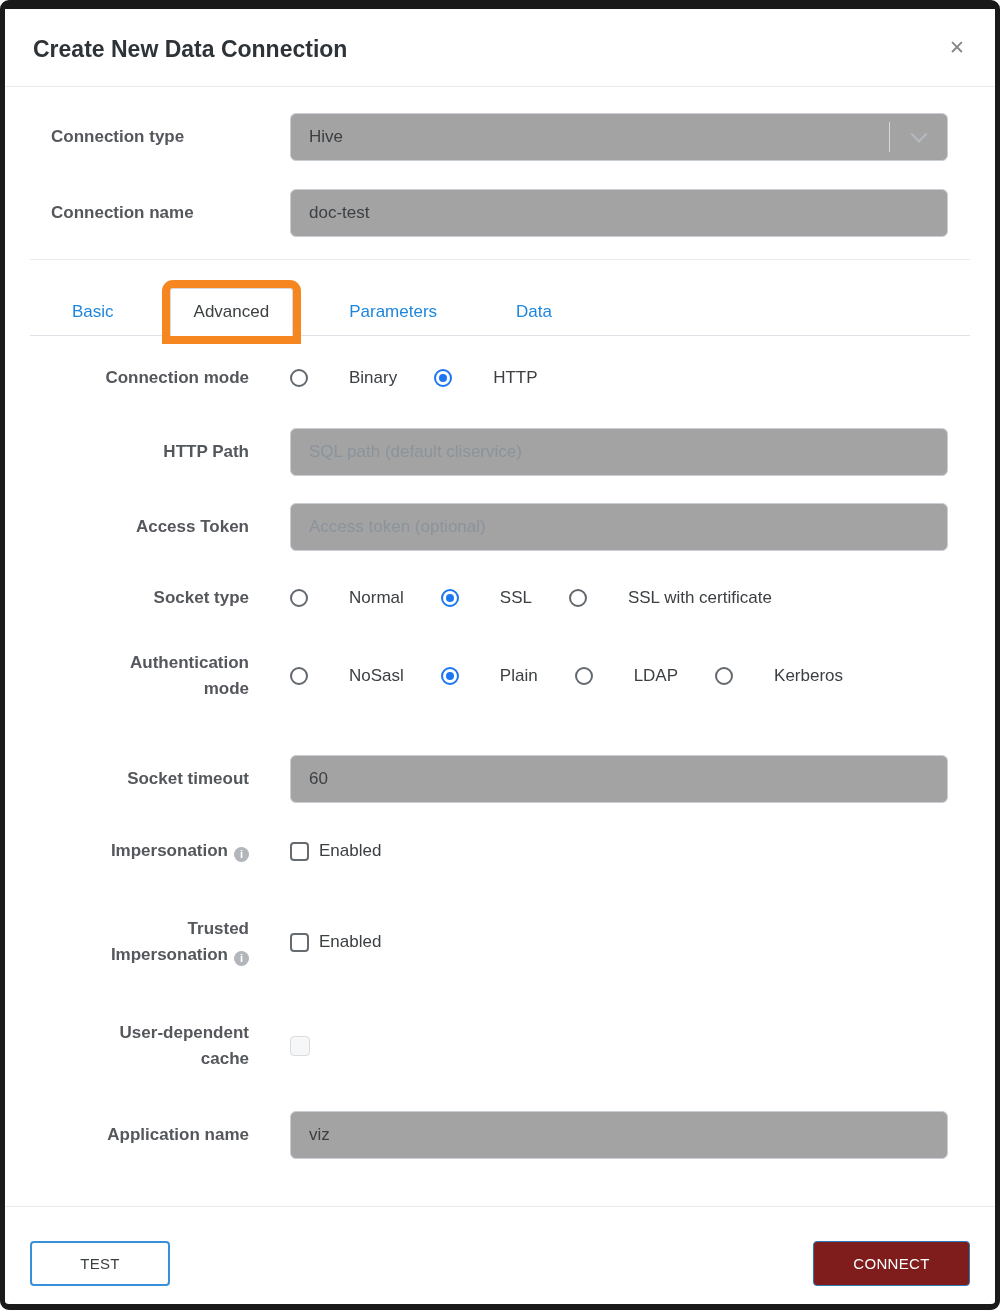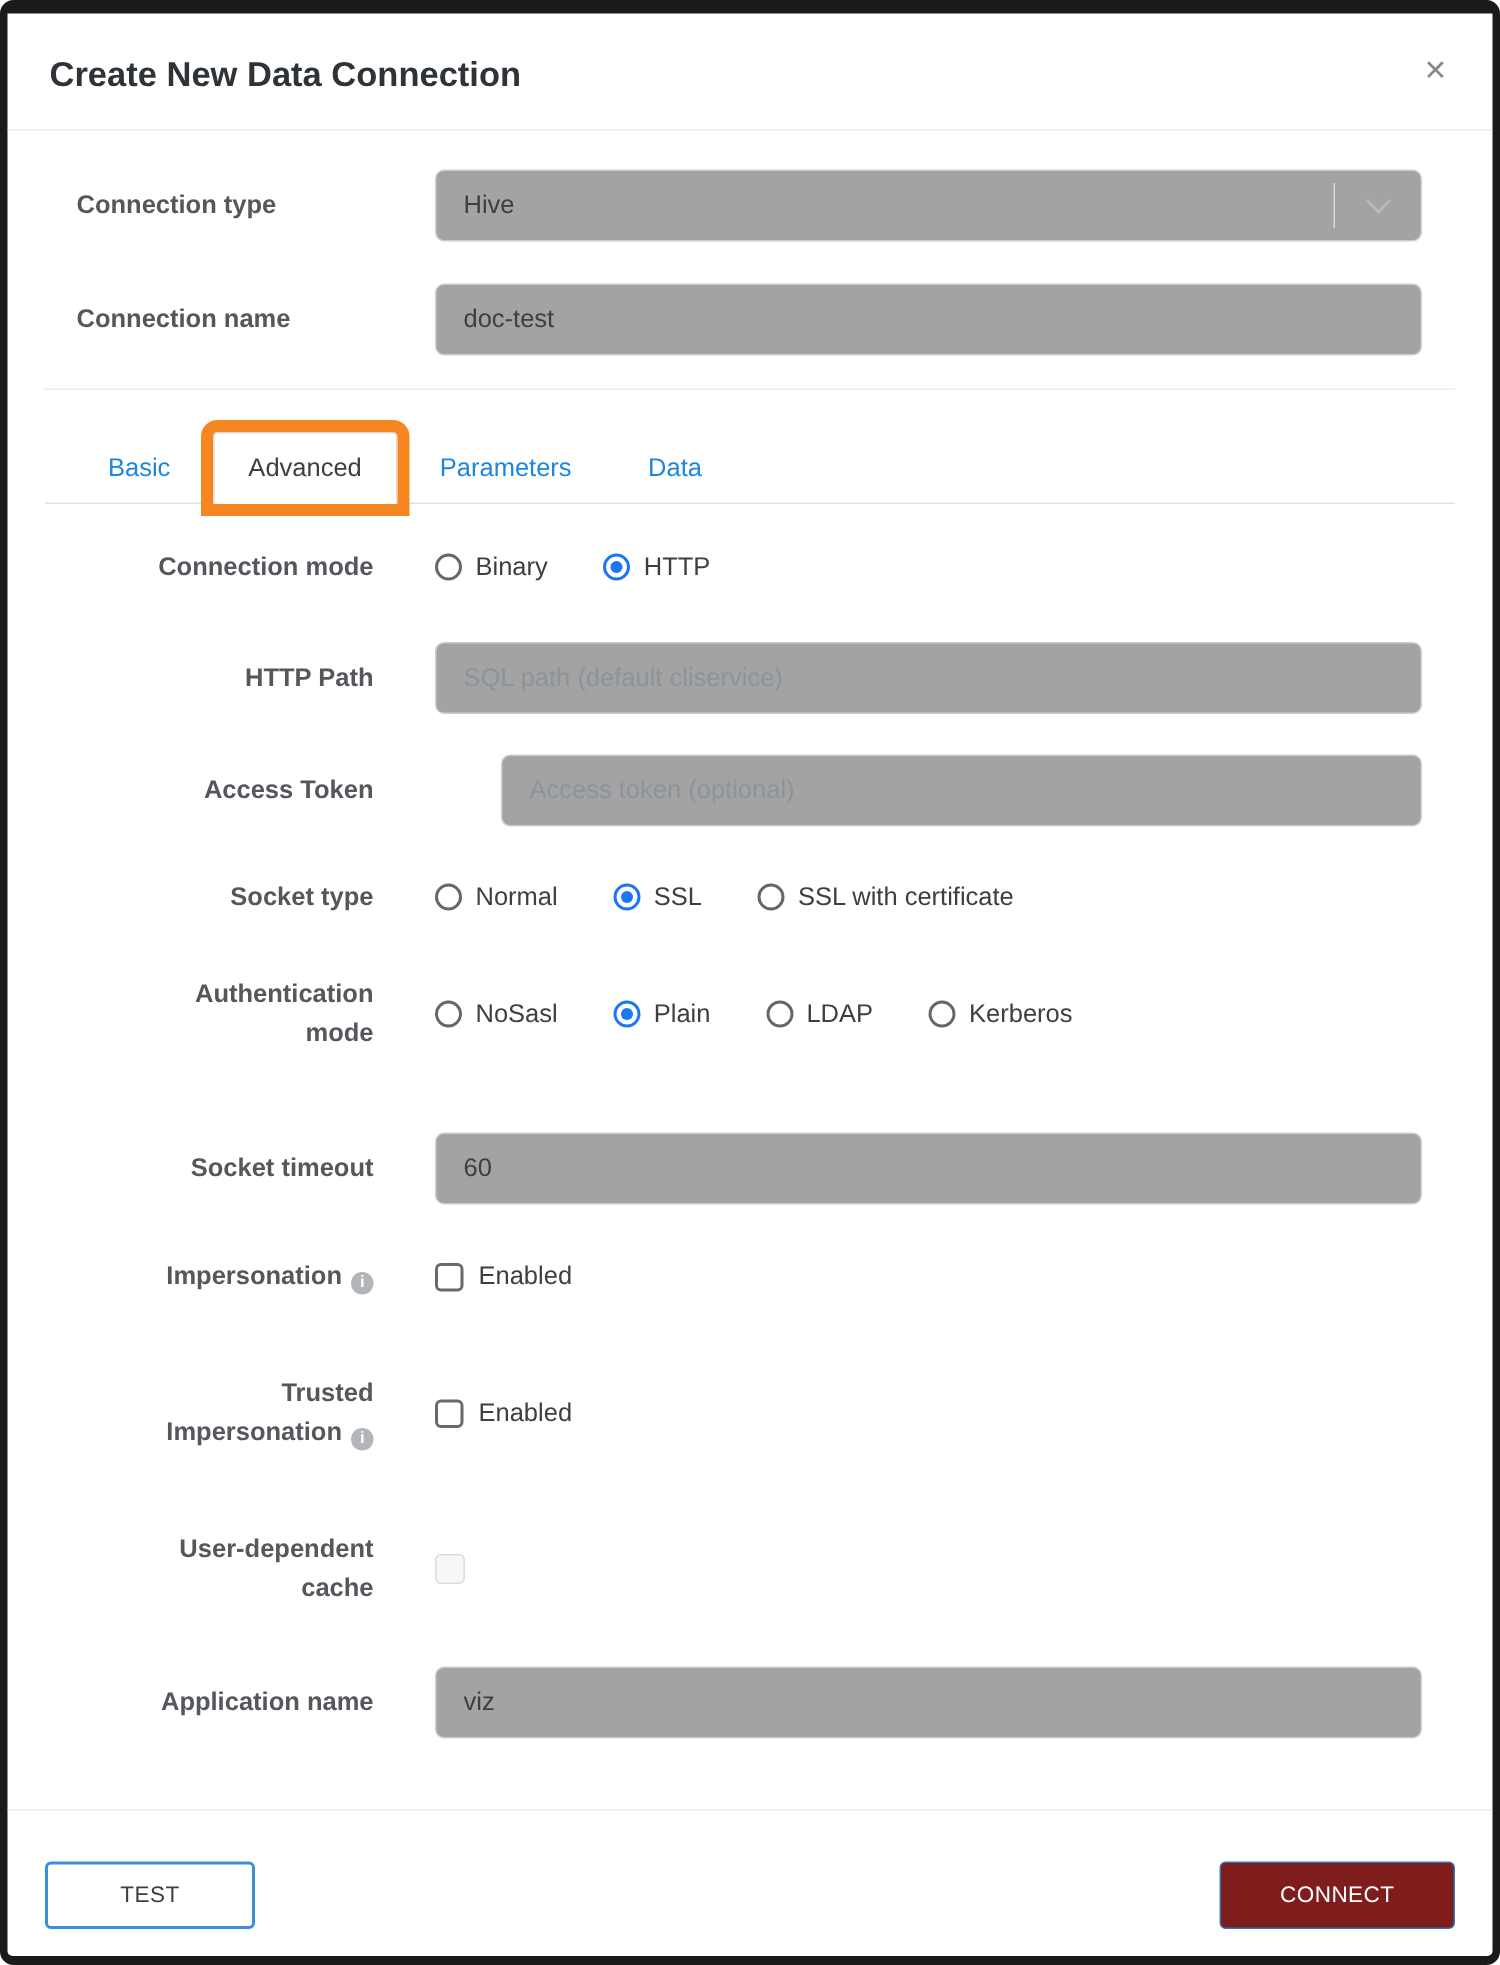--- a/index.html
+++ b/index.html
@@ -91,20 +91,21 @@
   }
 
   
   .divider-thin { border-bottom: 1px solid #e9ebee; margin: 0 25px; }
   .tabs-wrap {
     display: flex;
     align-items: flex-end;
     margin: 28px 25px 0 25px;
     border-bottom: 1px solid #dfe3e7;
     padding-left: 19px;
+    gap: 28px;
   }
   .tab {
     font-size: 17px;
     color: #1d86dd;
     padding: 13px 23px;
     cursor: pointer;
     white-space: nowrap;
   }
   .tab + .tab { margin-left: 5px; }
   .tab.active {
@@ -125,35 +126,36 @@
     flex: none;
     text-align: right;
     font-size: 17px;
     font-weight: bold;
     color: #54575b;
     line-height: 26px;
     margin-right: 41px;
   }
   .fcontrol { flex: 1; min-width: 0; display: flex; align-items: center; }
 
-  .mt24 { margin-top: 24px; } .mt27 { margin-top: 27px; gap: 44px; }
+  .mt24 { margin-top: 24px; } .mt27 { margin-top: 27px; }
   .mt29 { margin-top: 29px; } .mt30 { margin-top: 30px; }
   .mt32 { margin-top: 32px; } .mt38 { margin-top: 38px; }
   .mt40 { margin-top: 40px; } .mt49 { margin-top: 49px; }
   .h36 { min-height: 36px; } .h48 { min-height: 48px; }
   .h60 { min-height: 60px; } .h66 { min-height: 66px; }
 
   
   .radio-opt {
     display: inline-flex;
     align-items: center;
     margin-right: 37px;
     font-size: 17px;
     color: #3c4043;
     cursor: pointer;
+    gap: 32px;
   }
   .rb {
     width: 18px; height: 18px;
     border: 2px solid #63686e;
     border-radius: 50%;
     margin-right: 9px;
     flex: none;
     position: relative;
     background: #fff;
   }

